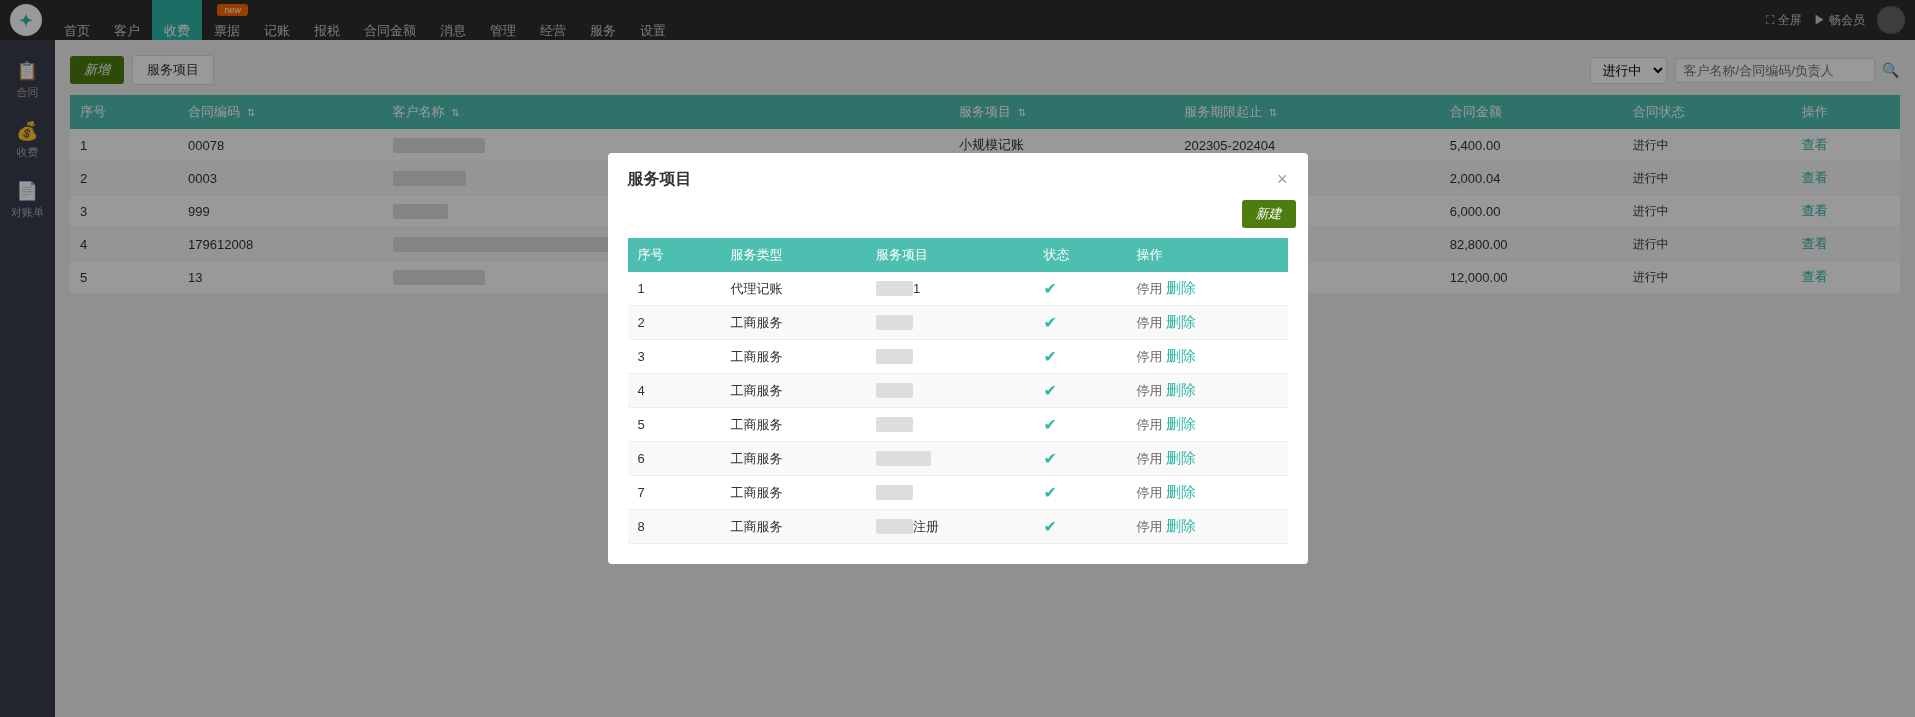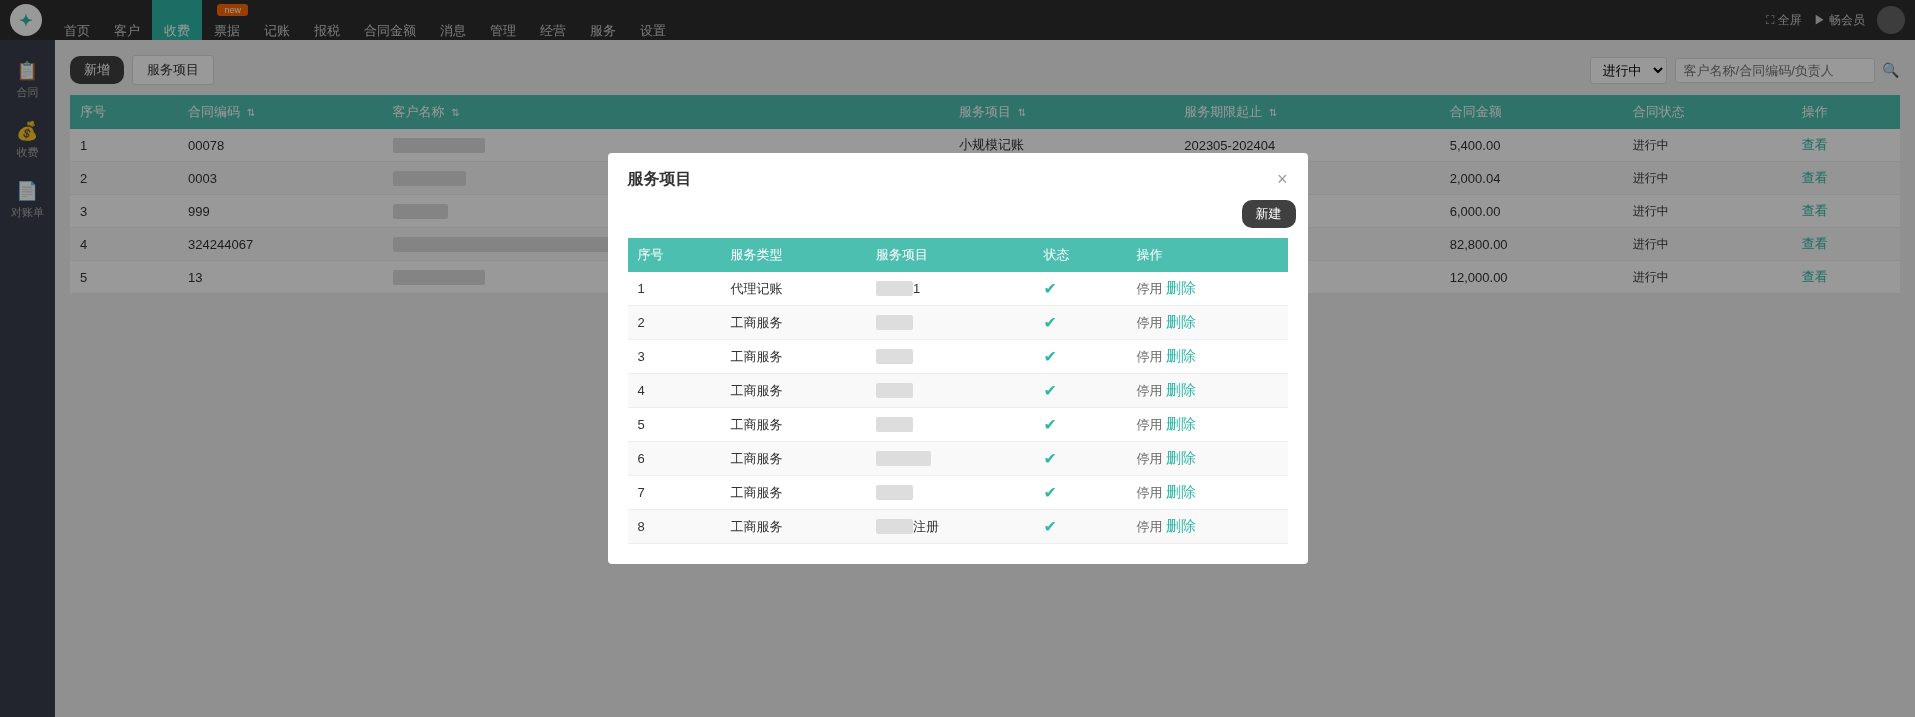--- a/index.html
+++ b/index.html
@@ -91,27 +91,28 @@
     }
 
     
     .toolbar {
       display: flex;
       align-items: center;
       gap: 8px;
       margin-bottom: 10px;
     }
     .btn-new {
-      background: #404040;
+      background: #4d7c0f;
       color: #fff;
       border: none;
       padding: 5px 14px;
-      border-radius: 10px;
-      cursor: pointer;
-      font-size: 13px;
+      border-radius: 3px;
+      cursor: pointer;
+      font-size: 13px;
+      font-style: italic;
     }
     .btn-service {
       background: #fff;
       color: #333;
       border: 1px solid #ddd;
       padding: 5px 14px;
       border-radius: 3px;
       cursor: pointer;
       font-size: 13px;
     }
@@ -383,21 +384,21 @@
         <td>999</td>
         <td><span class="blurred-text">██████</span></td>
         <td>小规模记账</td>
         <td>202305-202404</td>
         <td>6,000.00</td>
         <td><span class="status-badge">进行中</span></td>
         <td><a class="link-btn">查看</a></td>
       </tr>
       <tr>
         <td>4</td>
-        <td>324244067</td>
+        <td>179612008</td>
         <td><span class="blurred-text">████████████████████████</span></td>
         <td>一般纳税人...</td>
         <td>201807-202403</td>
         <td>82,800.00</td>
         <td><span class="status-badge">进行中</span></td>
         <td><a class="link-btn">查看</a></td>
       </tr>
       <tr>
         <td>5</td>
         <td>13</td>

